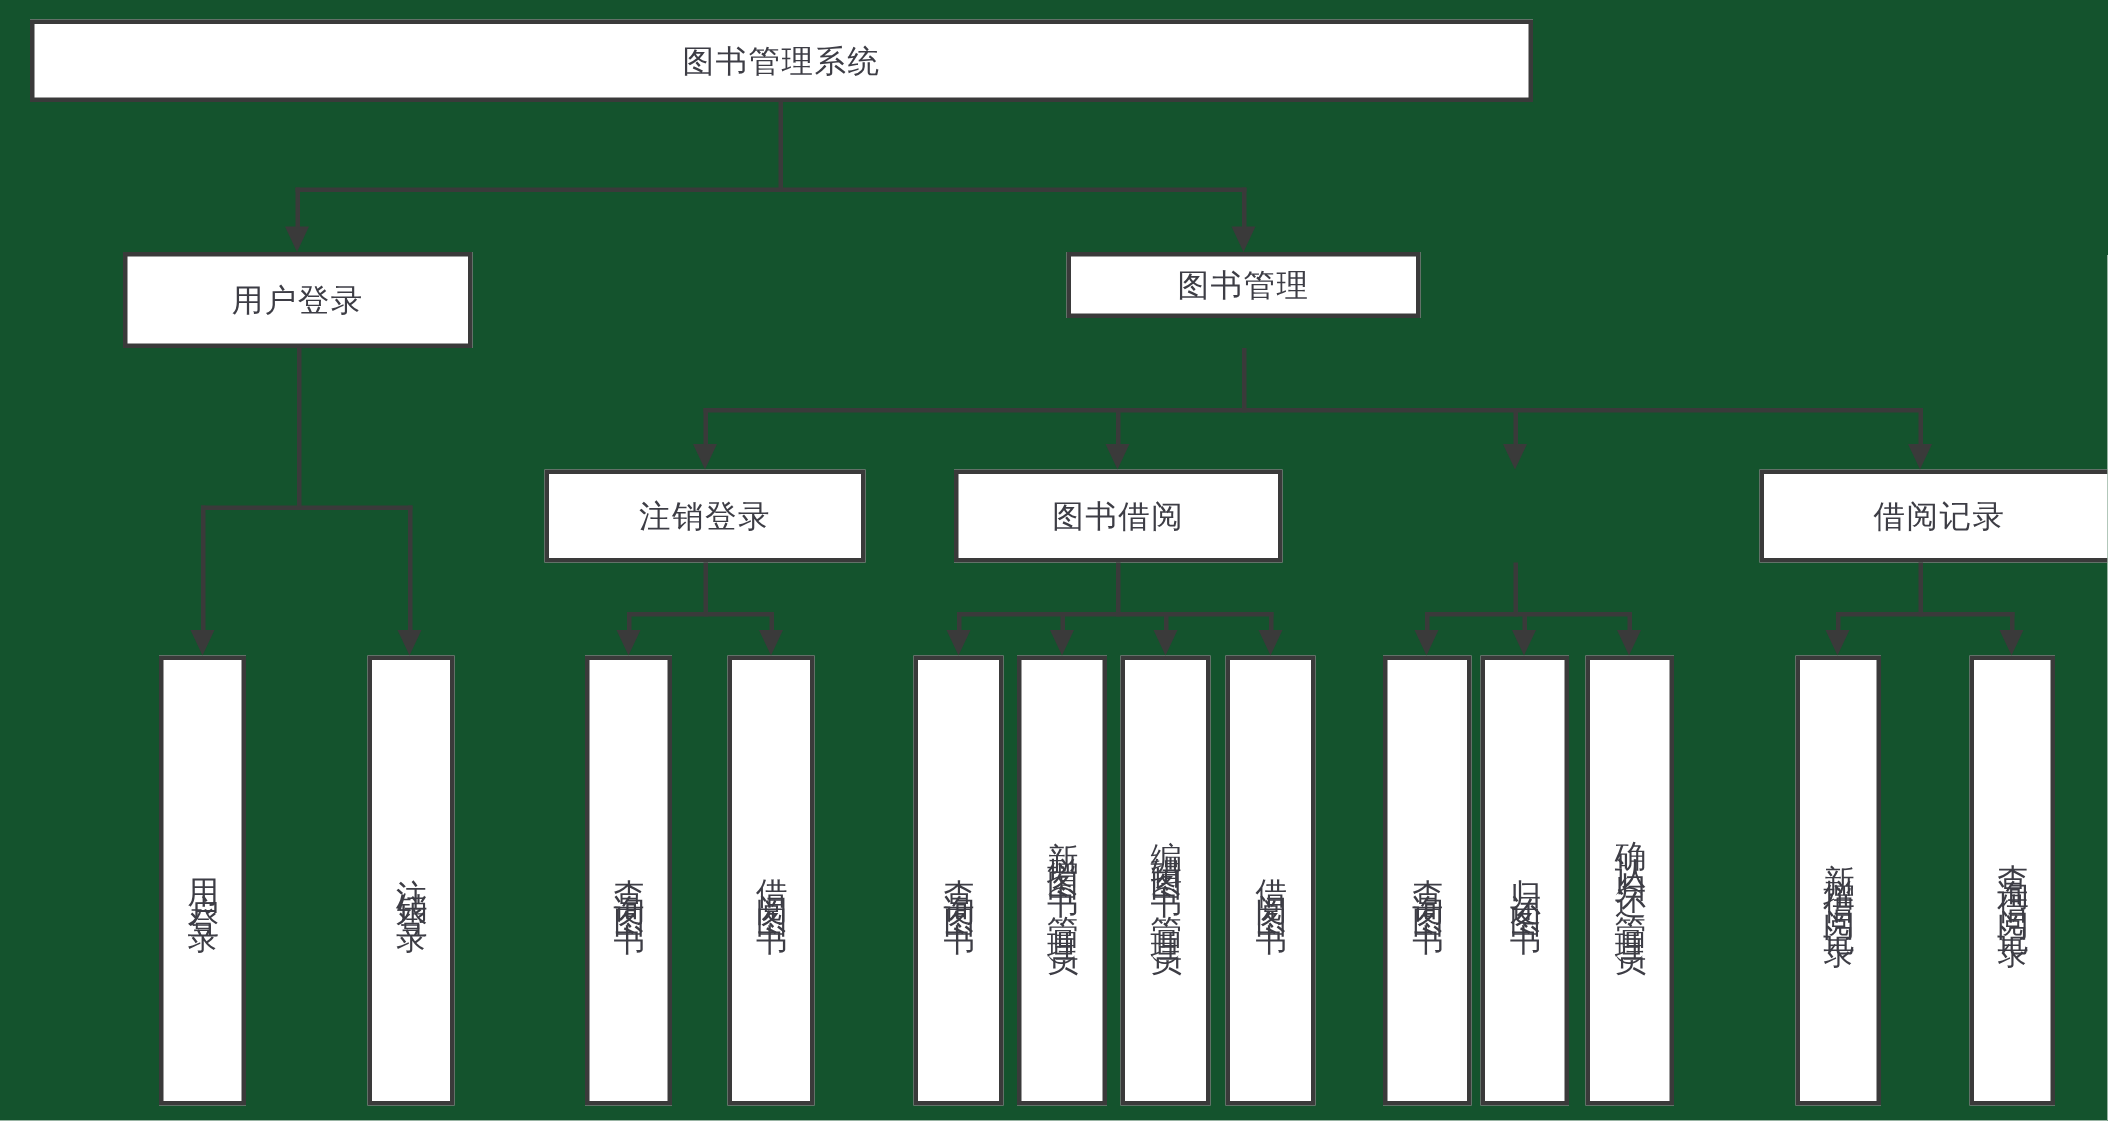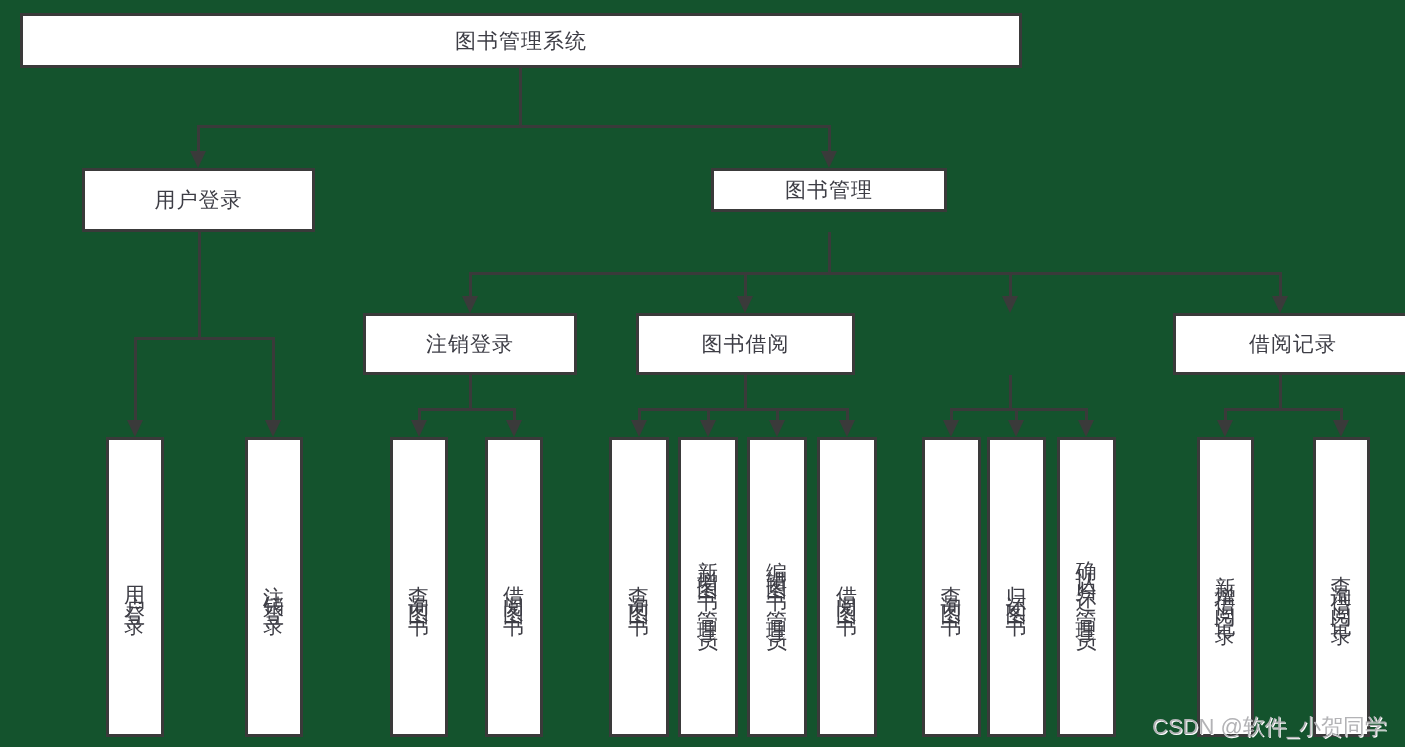--- a/index.html
+++ b/index.html
@@ -135,15 +135,14 @@
   <div class="vline" style="left:1085px; top:408px; height:13px;"></div>
   <div class="tri" style="left:1078px; top:420px;"></div>
 
   <div class="vline" style="left:1279px; top:375px; height:36px;"></div>
   <div class="hline" style="left:1224px; top:408px; width:119px;"></div>
   <div class="vline" style="left:1224px; top:408px; height:13px;"></div>
   <div class="tri" style="left:1217px; top:420px;"></div>
   <div class="vline" style="left:1340px; top:408px; height:13px;"></div>
   <div class="tri" style="left:1333px; top:420px;"></div>
 
-  <div class="watermark">CSDN @软件_小贺同学</div>
 
 </div>
 
 </body></html>

